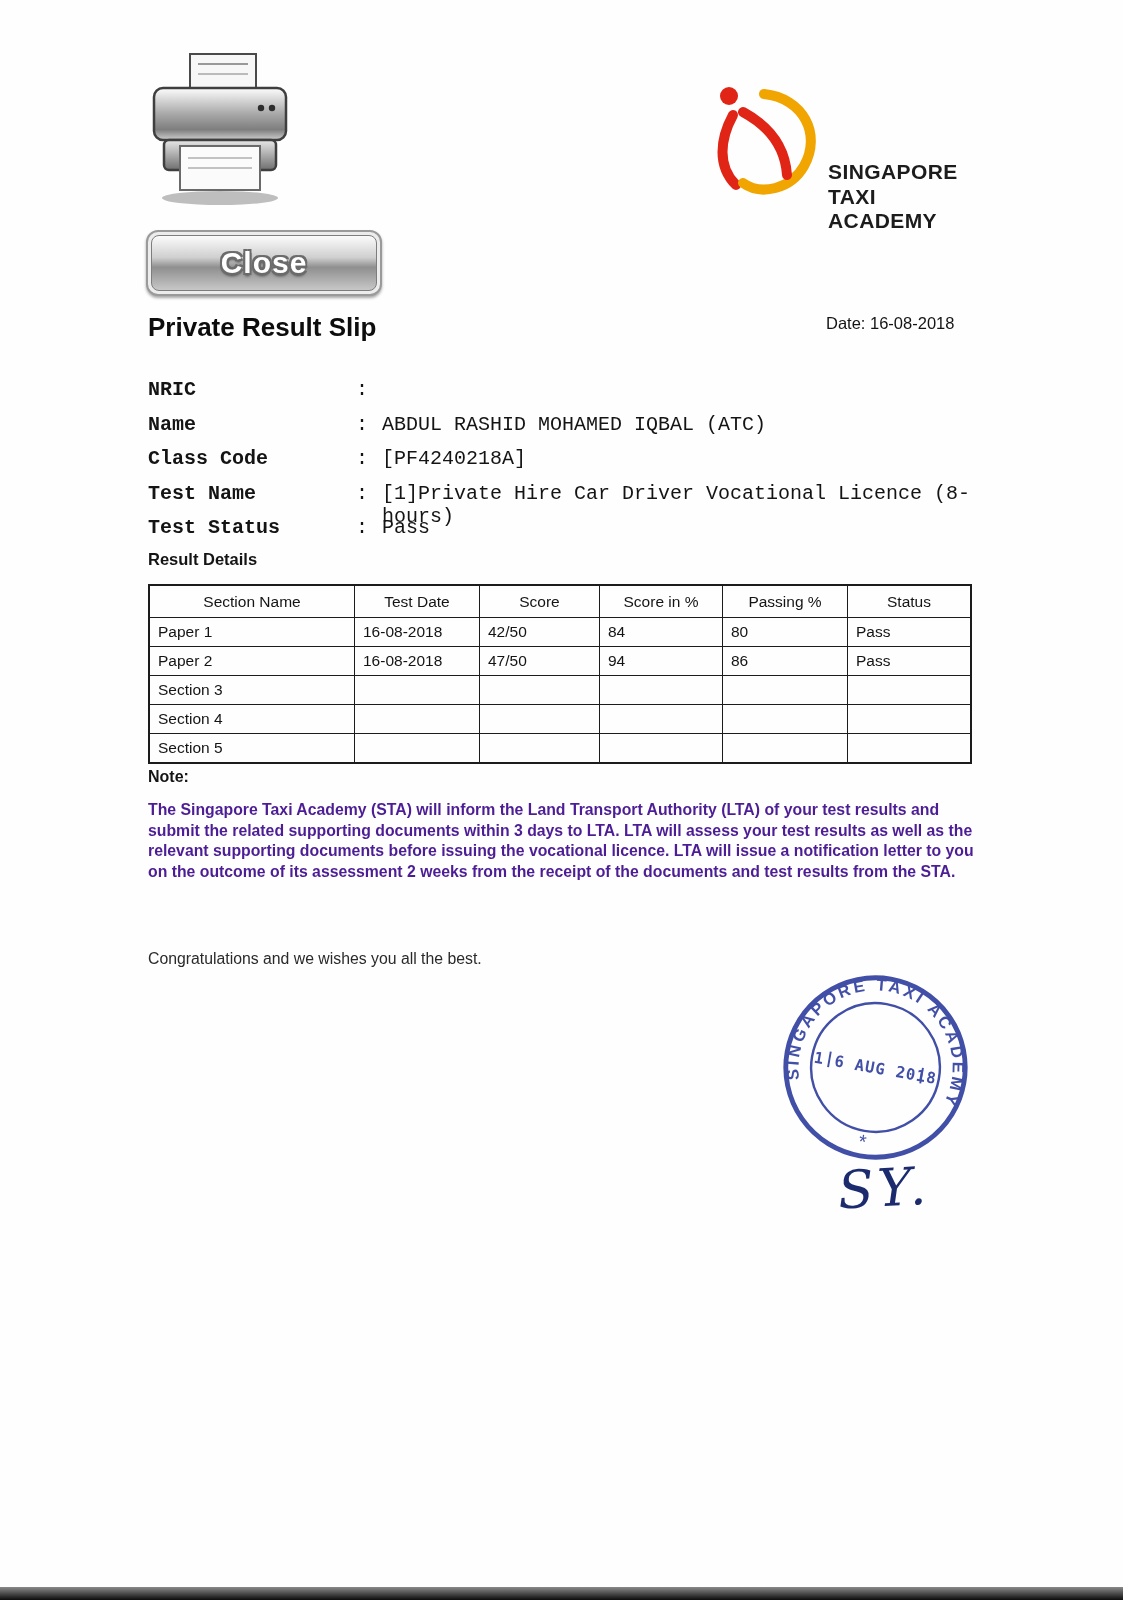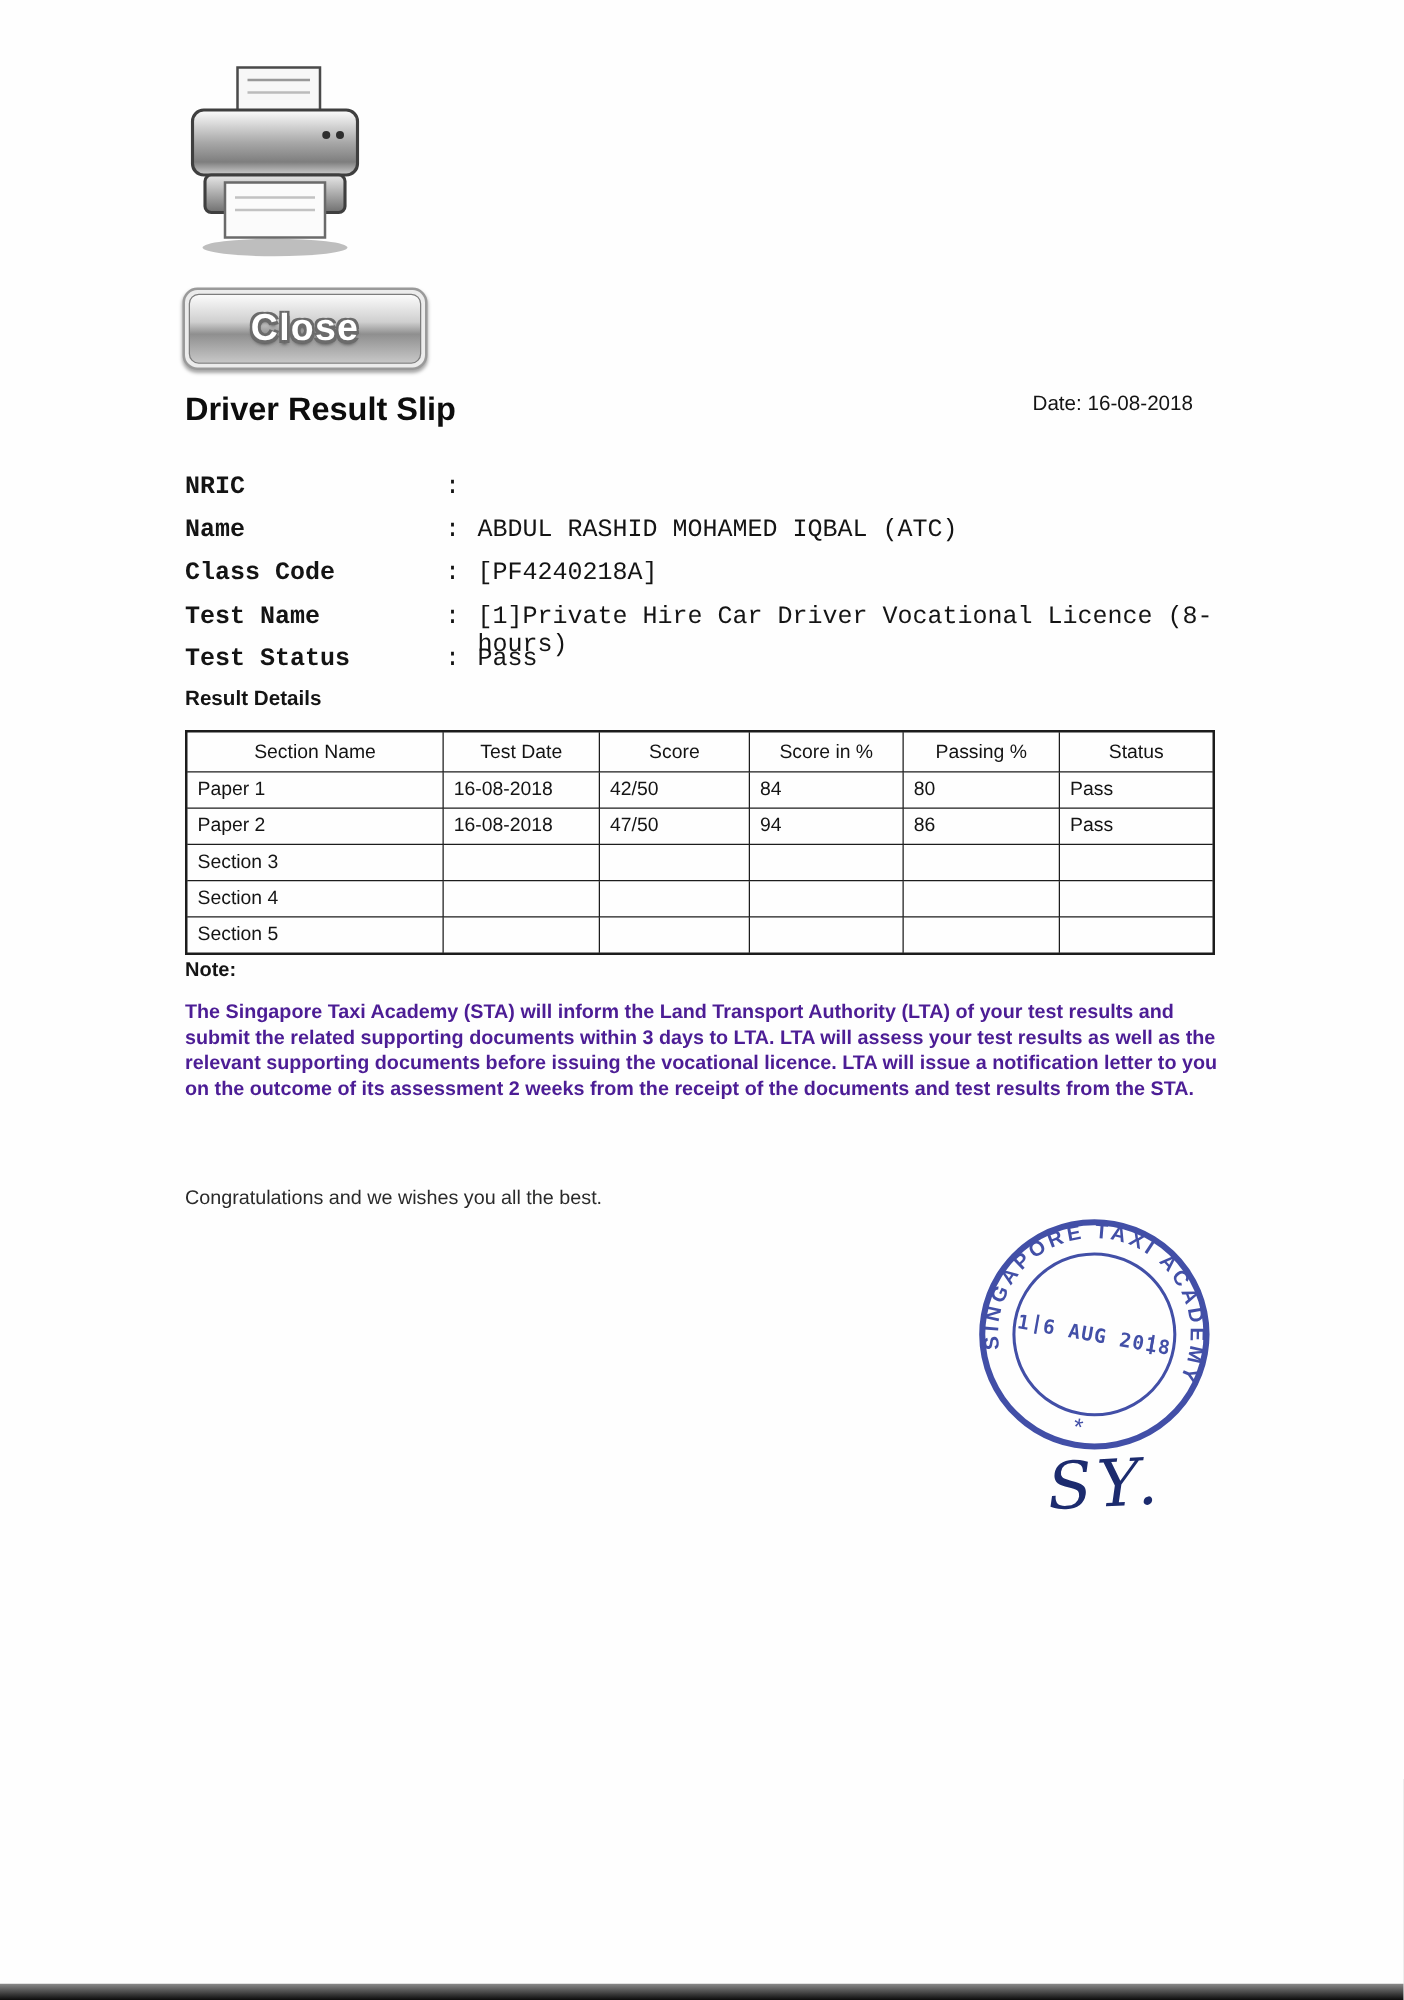--- a/index.html
+++ b/index.html
@@ -12,21 +12,21 @@
   
   .printer { position:absolute; left:148px; top:50px; width:145px; height:160px; }
 
   
   .logo { position:absolute; left:698px; top:82px; width:280px; height:165px; }
   .logo-swoosh { position:absolute; left:0; top:0; width:135px; height:125px; }
   .logo-text { position:absolute; left:130px; top:78px; font-weight:bold; font-size:21px; line-height:1.17; letter-spacing:.4px; color:#1c1c1c; }
 
   
   .close-wrap {
-    position:absolute; left:146px; top:230px; width:196px; height:66px;
+    position:absolute; left:146px; top:230px; width:236px; height:66px;
     border:2px solid #9a9a9a; border-radius:12px; background:#ececec;
     box-shadow:0 2px 3px rgba(0,0,0,.35); padding:3px; box-sizing:border-box;
   }
   .close-btn {
     width:100%; height:100%; border:1px solid #7d7d7d; border-radius:8px; cursor:pointer;
     background:linear-gradient(180deg,#fbfbfb 0%,#cfcfcf 40%,#8f8f8f 58%,#c7c7c7 100%);
     font-family:"Liberation Sans", sans-serif; font-size:30px; font-weight:bold; color:#fff; letter-spacing:1px;
     text-shadow:-2px -2px 0 #6b6b6b, 2px -2px 0 #6b6b6b, -2px 2px 0 #6b6b6b, 2px 2px 0 #6b6b6b, 0 3px 3px #444;
   }
 
@@ -84,26 +84,39 @@
       <circle cx="113" cy="58" r="3.2" fill="#2e2e2e"></circle>
       <circle cx="124" cy="58" r="3.2" fill="#2e2e2e"></circle>
       <rect x="16" y="90" width="112" height="30" rx="5" fill="url(#gTray)" stroke="#3f3f3f" stroke-width="2.5"></rect>
       <rect x="32" y="96" width="80" height="44" fill="#fbfbfb" stroke="#6a6a6a" stroke-width="2"></rect>
       <line x1="40" y1="108" x2="104" y2="108" stroke="#c2c2c2" stroke-width="2"></line>
       <line x1="40" y1="118" x2="104" y2="118" stroke="#c2c2c2" stroke-width="2"></line>
       <ellipse cx="72" cy="148" rx="58" ry="7" fill="#000" opacity=".25"></ellipse>
     </svg>
   </div>
 
+  <div class="logo">
+    <svg class="logo-swoosh" viewBox="0 0 135 125">
+      <circle cx="31" cy="14" r="9" fill="#e02517"></circle>
+      <path d="M 35,33 C 22,57 19,84 38,103" stroke="#e02517" stroke-width="10" fill="none" stroke-linecap="round"></path>
+      <path d="M 66,12 C 105,16 124,52 106,84 C 93,107 63,114 45,101" stroke="#f0a500" stroke-width="10" fill="none" stroke-linecap="round"></path>
+      <path d="M 45,30 C 71,44 87,64 89,93" stroke="#e02517" stroke-width="10" fill="none" stroke-linecap="round"></path>
+    </svg>
+    <div class="logo-text">
+      <div>SINGAPORE</div>
+      <div>TAXI</div>
+      <div>ACADEMY</div>
+    </div>
+  </div>
 
   <div class="close-wrap">
     <button class="close-btn">Close</button>
   </div>
 
-  <div class="title">Driver Result Slip</div>
+  <div class="title">Private Result Slip</div>
   <div class="date">Date: 16-08-2018</div>
 
   <div class="fields">
     <div class="field-row">
       <span class="field-label">NRIC</span>
       <span>:</span>
       <span></span>
     </div>
     <div class="field-row">
       <span class="field-label">Name</span>

